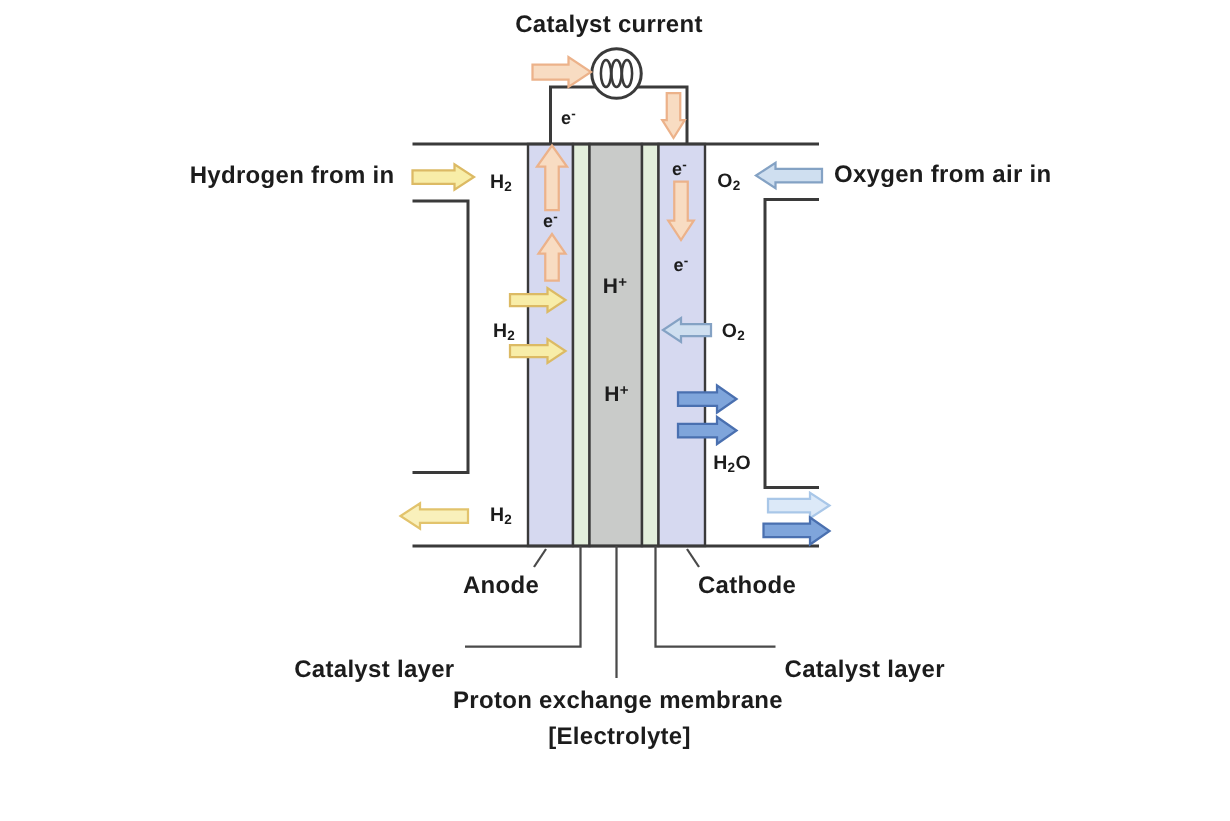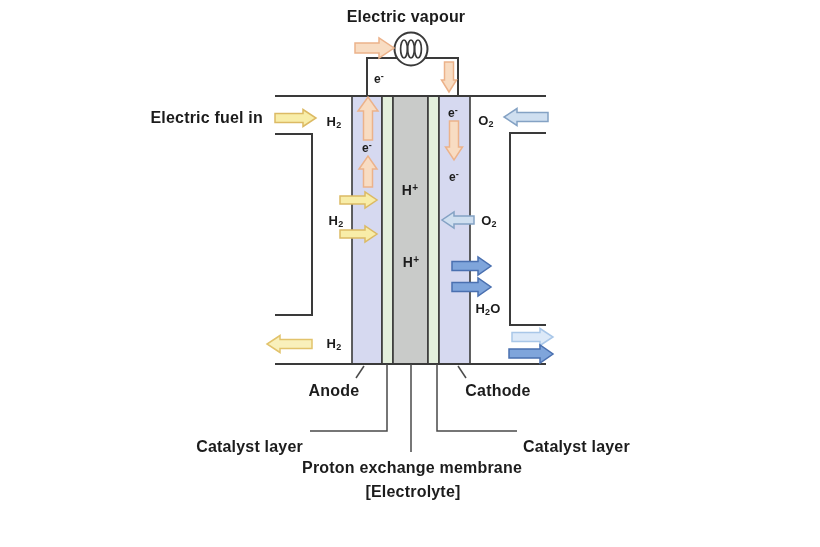--- a/index.html
+++ b/index.html
@@ -85,35 +85,36 @@
     <g stroke-width="1.5" fill="#7fa5db" stroke="#4a70b0">
       <polygon points="452,261.5 478,261.5 478,257 491,266 478,275 478,270.5 452,270.5"></polygon>
       <polygon points="452,282.5 478,282.5 478,278 491,287 478,296 478,291.5 452,291.5"></polygon>
     </g>
     <g stroke-width="1.5">
       <polygon points="512,332.5 540,332.5 540,328.5 553,337 540,345.5 540,341.5 512,341.5" fill="#dce9f8" stroke="#a9c7e8"></polygon>
       <polygon points="509,349 540,349 540,345 553,354 540,363 540,358 509,358" fill="#7fa5db" stroke="#4a70b0"></polygon>
     </g>
   </svg>
 
-  <div class="lbl" style="left:406px;top:17px;">Electric vapour</div>
+  <div class="lbl" style="left:406px;top:17px;">Catalyst current</div>
 
   <div class="lbl electron" style="left:379px;top:78px;"><span>e</span><sup class="chem" style="font-size:9px;vertical-align:4px;">-</sup></div>
 
-  <div class="lbl anchor-right" style="right:557px;top:118px;">Electric fuel in</div>
+  <div class="lbl anchor-right" style="right:557px;top:118px;">Hydrogen from in</div>
 
   <div class="lbl chem" style="left:334px;top:121px;"><span>H</span><sub>2</sub></div>
 
   <div class="lbl electron" style="left:367px;top:147px;"><span>e</span><sup class="chem" style="font-size:9px;vertical-align:4px;">-</sup></div>
 
   <div class="lbl chem" style="left:336px;top:220px;"><span>H</span><sub>2</sub></div>
 
   <div class="lbl chem" style="left:334px;top:343px;"><span>H</span><sub>2</sub></div>
 
 
+  <div class="lbl anchor-left" style="left:556px;top:117px;">Oxygen from air in</div>
 
   <div class="lbl chem" style="left:486px;top:120px;"><span>O</span><sub>2</sub></div>
 
   <div class="lbl electron" style="left:453px;top:112px;"><span>e</span><sup class="chem" style="font-size:9px;vertical-align:4px;">-</sup></div>
 
   <div class="lbl electron" style="left:454px;top:176px;"><span>e</span><sup class="chem" style="font-size:9px;vertical-align:4px;">-</sup></div>
 
   <div class="lbl chem" style="left:489px;top:220px;"><span>O</span><sub>2</sub></div>
 
   <div class="lbl proton" style="left:410px;top:190px;"><span>H</span><sup class="chem" style="font-size:10px;vertical-align:4px;">+</sup></div>

